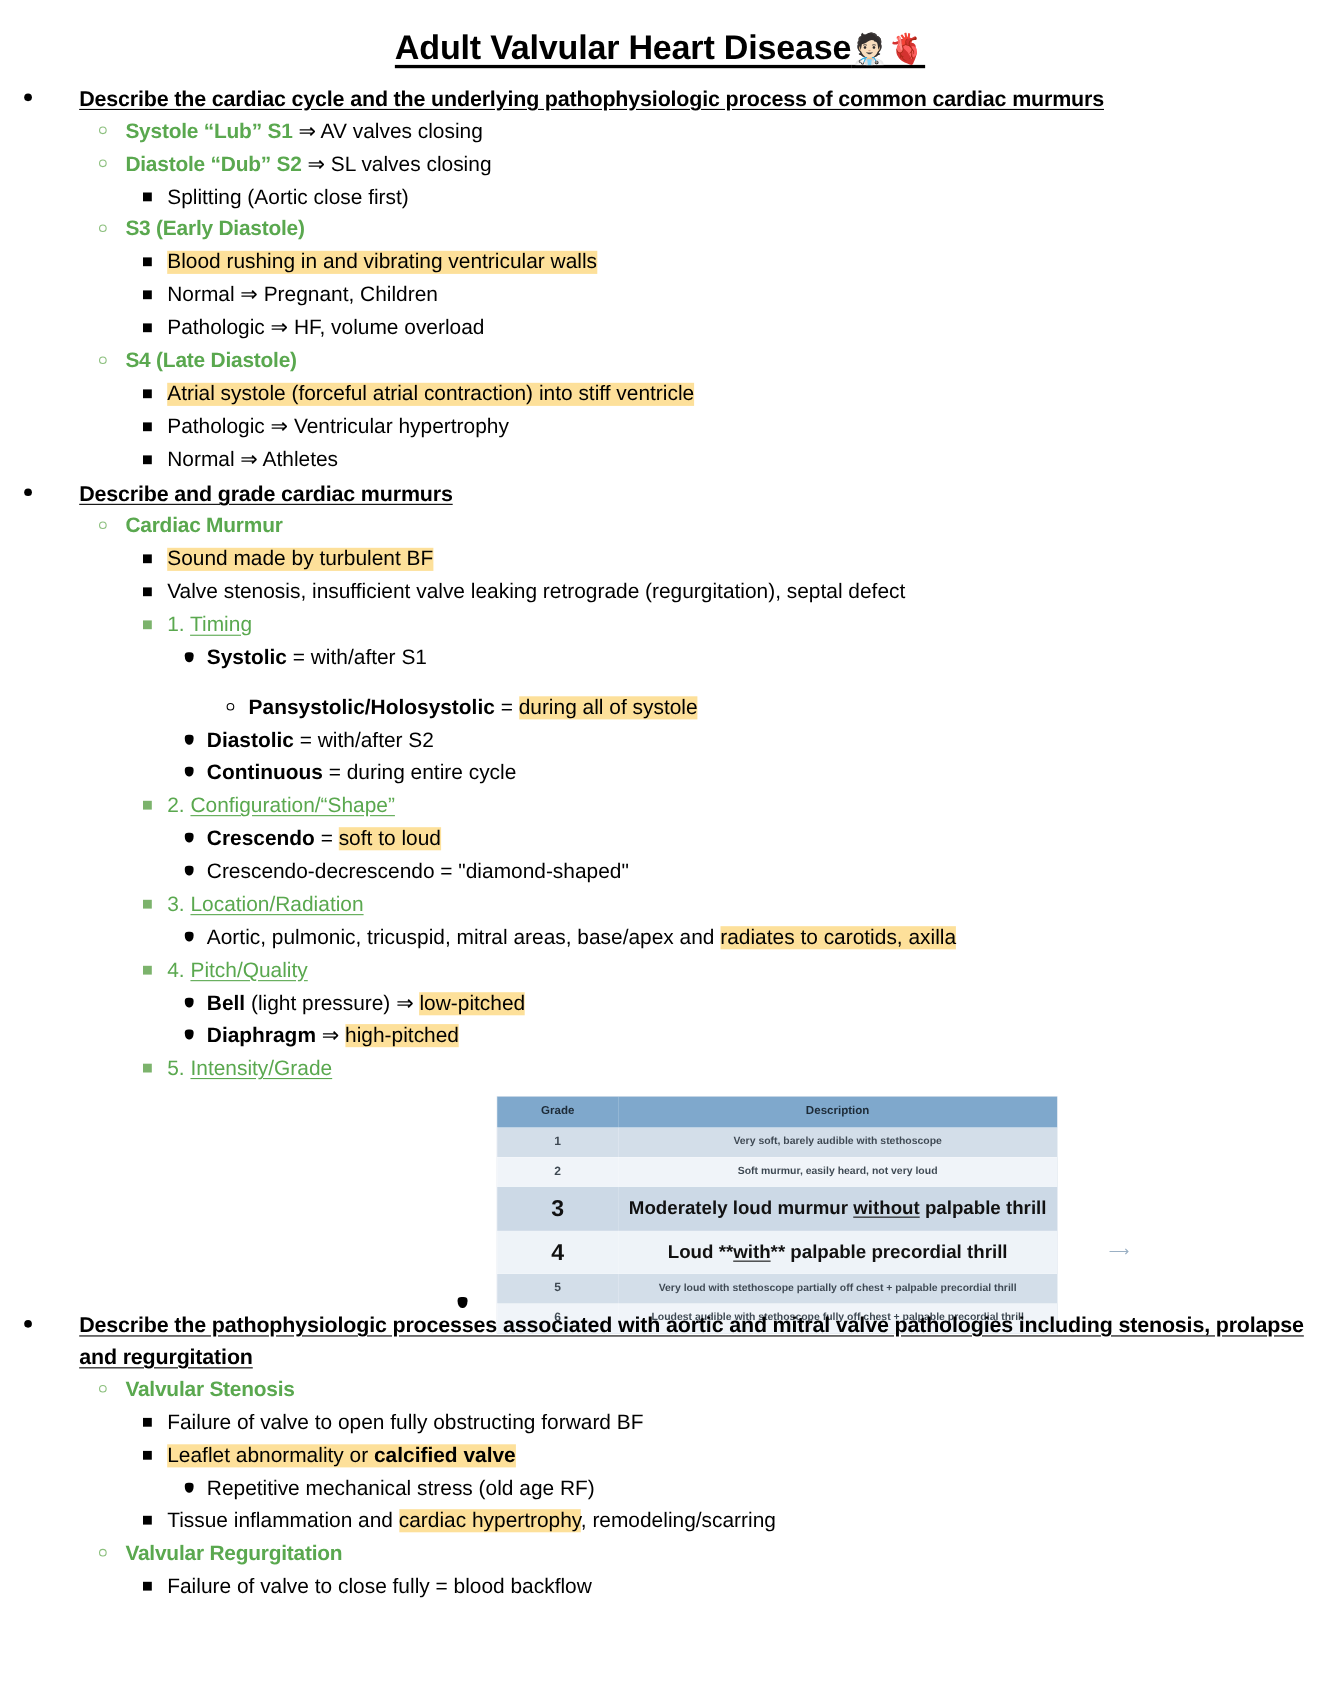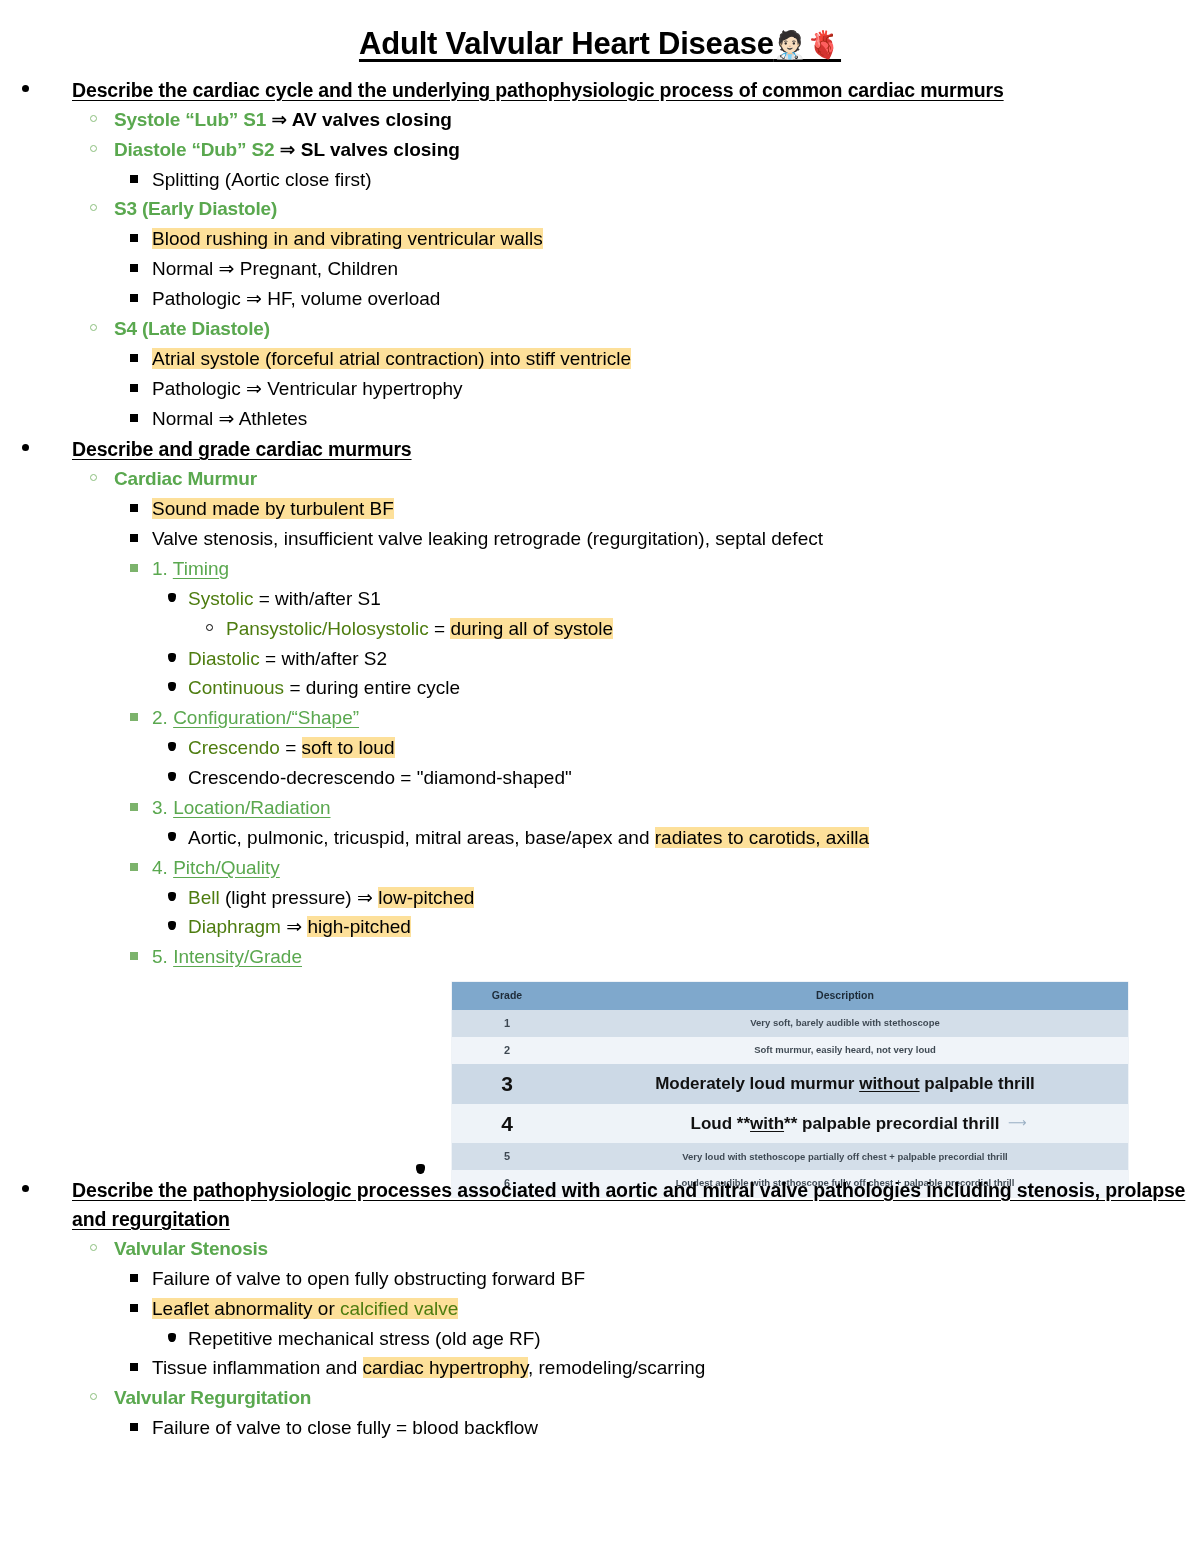--- a/index.html
+++ b/index.html
@@ -70,39 +70,39 @@
   .lvl4>li{
     padding-left:36px;margin:0 0 1px 0;
     font-size:19px;line-height:1.52;
   }
   .lvl4>li>.bul{
     position:absolute;left:16px;top:8px;
     width:8px;height:9px;background:#000;
     border-radius:40% 40% 45% 45%/30% 30% 60% 60%;
   }
 
-  .lvl5{margin-top:1px;}
+  .lvl5{margin-top:16px;}
   .lvl5>li{
     padding-left:38px;margin:0 0 1px 0;
     font-size:19px;line-height:1.52;
   }
   .lvl5>li>.bul{
     position:absolute;left:18px;top:9px;
     width:7px;height:7px;border-radius:50%;
     border:1.6px solid #000;box-sizing:border-box;
   }
 
-  .gb{color:#4d7c0f;font-weight:normal;}
+  .gb{color:#000000;font-weight:bold;}
   .hl{background:#fde09a;}
-  .plain{color:#000;font-weight:bold;}
+  .plain{color:#000;font-weight:normal;}
 
   
   .table-block{position:relative;margin:6px 0 0 0;height:196px;}
   .grade-table{
-    position:absolute;left:300px;top:4px;width:676px;
+    position:absolute;left:300px;top:4px;width:509px;
     border-collapse:collapse;table-layout:fixed;
     box-shadow:0 0 0 0.5px #dfe6ee;
   }
   .grade-table col.c1{width:110px;}
   .grade-table th{
     background:#7fa8cc;color:#1d2b38;
     font-size:10.5px;font-weight:bold;
     padding:6px 2px;text-align:center;
     border:none;
   }

